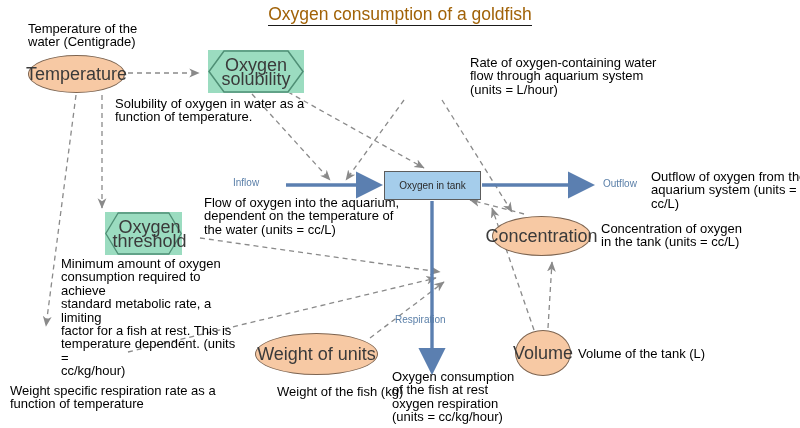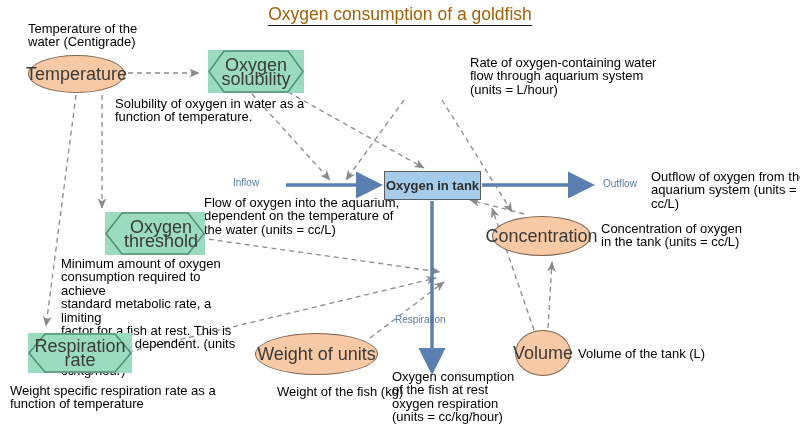--- a/index.html
+++ b/index.html
@@ -48,22 +48,21 @@
     width: 100%; height: 100%;
   }
   .hexagon .hexlabel {
     position: relative;
     z-index: 2;
   }
   .rectbox {
     background: #a5cdeb;
     border: 1.5px solid #5d5d5d;
     color: #2c2c2c;
-    font-size: 13px;
-    font-weight: bold;
+    font-size: 10px;
   }
   .note {
     position: absolute;
     color: #000000;
     font-size: 13px;
     line-height: 13.4px;
     white-space: pre-line;
   }
   .flowlabel {
     position: absolute;
@@ -152,47 +151,40 @@
 
   <div class="flowlabel" style="left:233px; top:176px;">Inflow</div>
   <div class="note" style="left:204px; top:196px; width:240px;">Flow of oxygen into the aquarium,
 dependent on the temperature of
 the water (units = cc/L)</div>
 
   <div class="flowlabel" style="left:603px; top:177px;">Outflow</div>
   <div class="note" style="left:651px; top:170px; width:160px;">Outflow of oxygen from the
 aquarium system (units = cc/L)</div>
 
-  <div class="node hexagon" style="left:105px; top:212px; width:100px; height:43px;padding-left:12px;">
+  <div class="node hexagon" style="left:105px; top:212px; width:77px; height:43px;padding-left:12px;">
     <svg class="hexshape" viewBox="0 0 100 43" preserveAspectRatio="none">
       <polygon points="17,1 83,1 99,21.5 83,42 17,42 1,21.5" fill="#9bdcc0" stroke="#4f8f75" stroke-width="1.5"></polygon>
     </svg>
     <span class="hexlabel">Oxygen
 threshold</span>
   </div>
   <div class="note" style="left:61px; top:257px; width:175px;">Minimum amount of oxygen
 consumption required to achieve
 standard metabolic rate, a limiting
 factor for a fish at rest. This is
 temperature dependent. (units =
 cc/kg/hour)</div>
 
   <div class="node ellipse" style="left:492px; top:216px; width:99px; height:40px;">
     <span>Concentration</span>
   </div>
   <div class="note" style="left:601px; top:222px; width:200px;">Concentration of oxygen
 in the tank (units = cc/L)</div>
 
-  <div class="node hexagon" style="left:28px; top:333px; width:104px; height:40px;">
-    <svg class="hexshape" viewBox="0 0 104 40" preserveAspectRatio="none">
-      <polygon points="17,1 87,1 103,20 87,39 17,39 1,20" fill="#9bdcc0" stroke="#4f8f75" stroke-width="1.5"></polygon>
-    </svg>
-    <span class="hexlabel">Respiration
-rate</span>
-  </div>
   <div class="note" style="left:10px; top:384px; width:230px;">Weight specific respiration rate as a
 function of temperature</div>
 
   <div class="node ellipse" style="left:255px; top:333px; width:123px; height:42px;">
     <span>Weight of units</span>
   </div>
   <div class="note" style="left:277px; top:385px; width:180px;">Weight of the fish (kg)</div>
 
   <div class="flowlabel" style="left:395px; top:313px;">Respiration</div>
   <div class="note" style="left:392px; top:370px; width:170px;">Oxygen consumption

